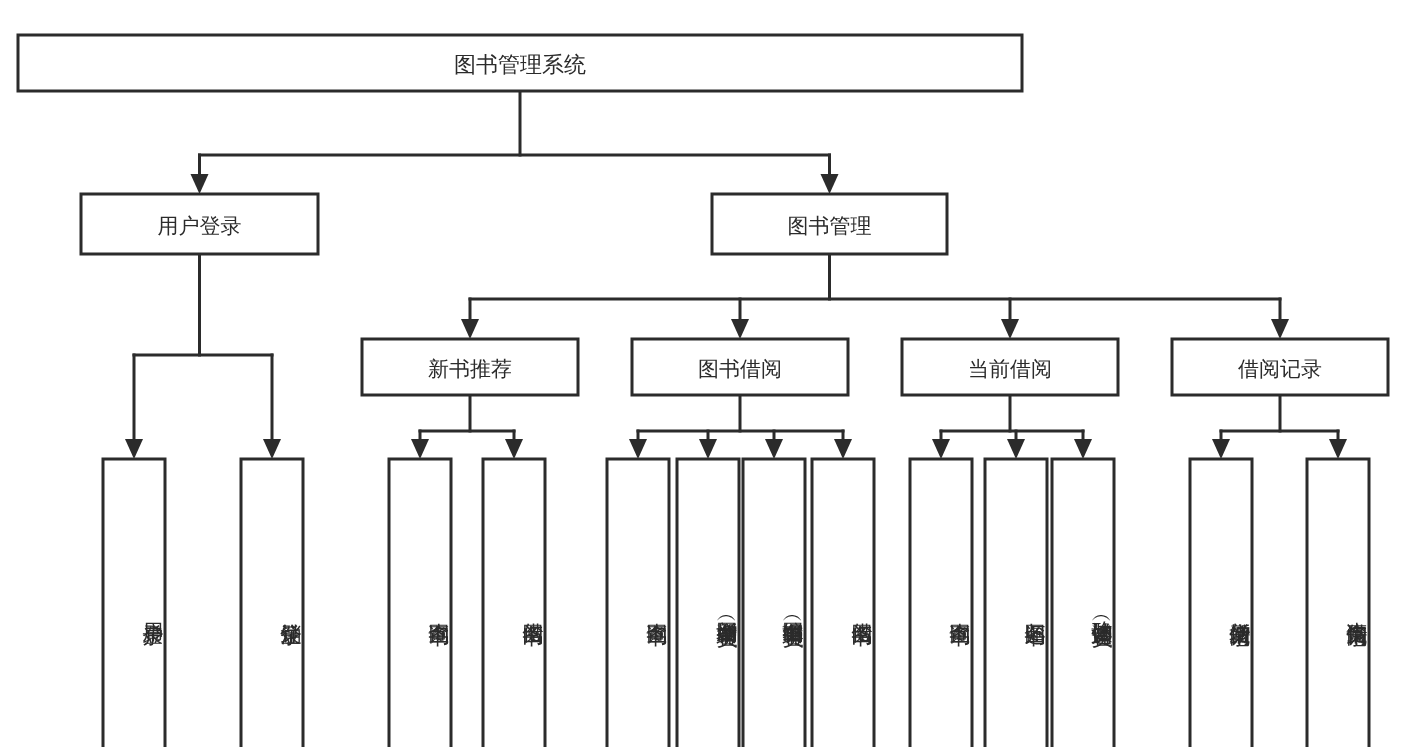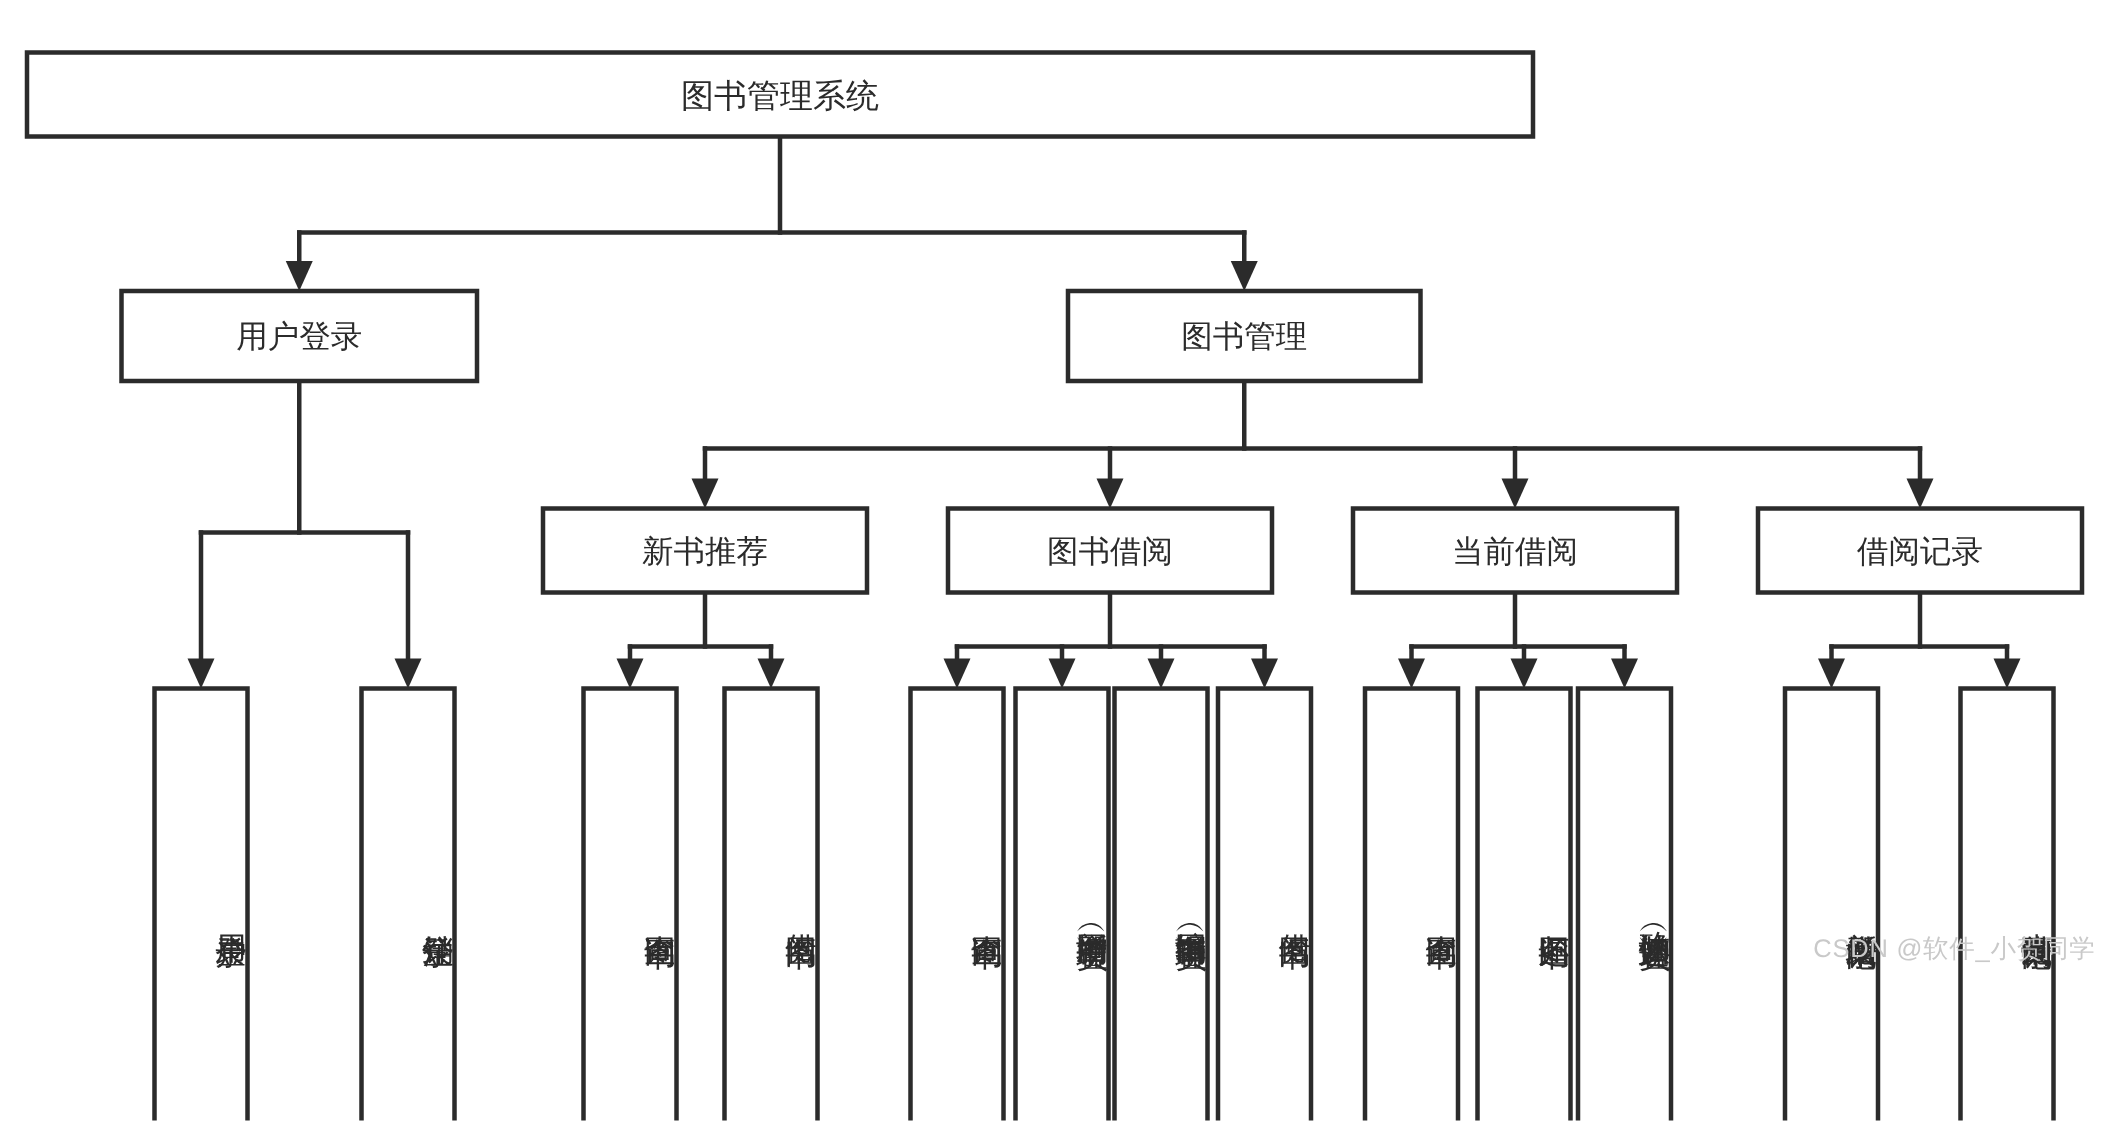--- a/index.html
+++ b/index.html
@@ -211,14 +211,13 @@
         <span>确认归还（管理员）</span>
       </div>
       <div class="leaf-label-wrap" style="left: 1190px; top: 447px; width: 62px; height: 278px;">
         <span>新增借阅记录</span>
       </div>
       <div class="leaf-label-wrap" style="left: 1307px; top: 447px; width: 62px; height: 278px;">
         <span>查询借阅记录</span>
       </div>
     </div>
 
-  <div class="watermark">CSDN @软件_小贺同学</div>
 </div>
 
 </body></html>

